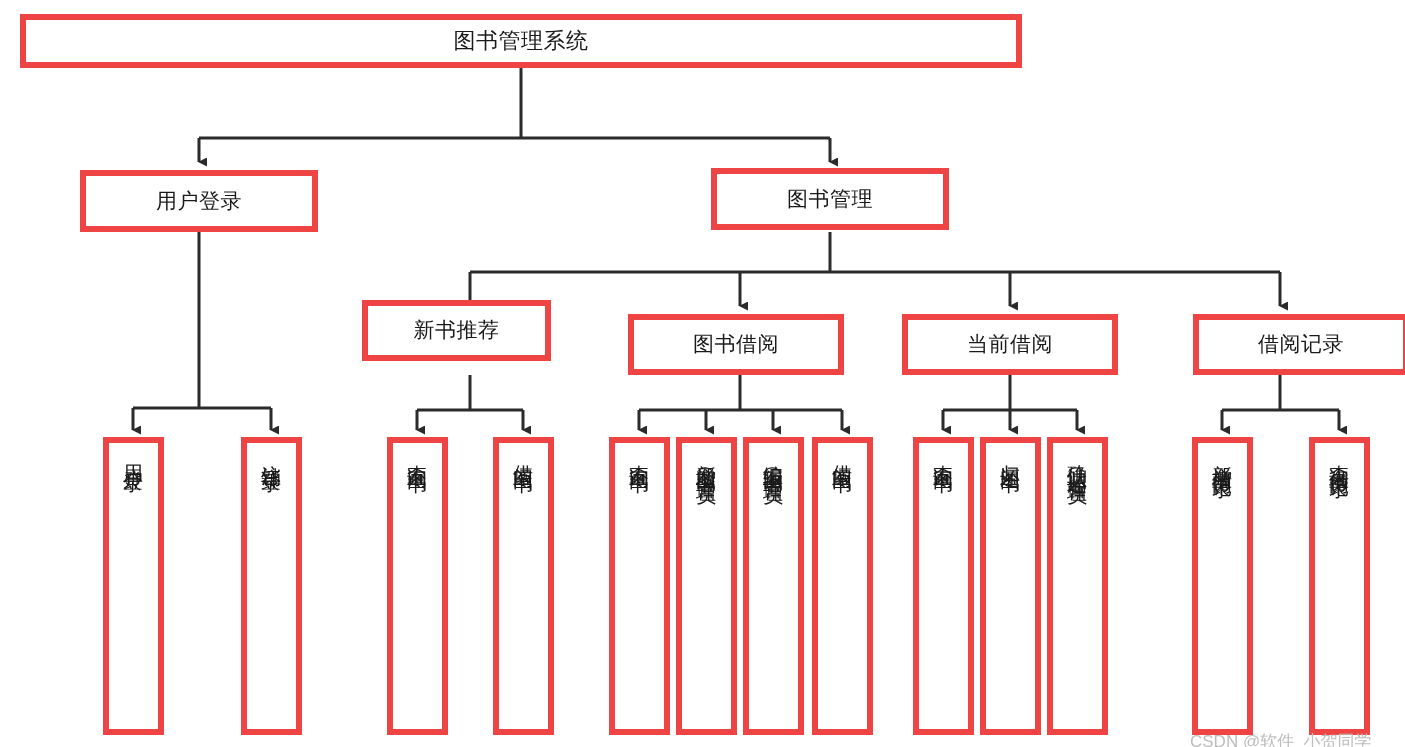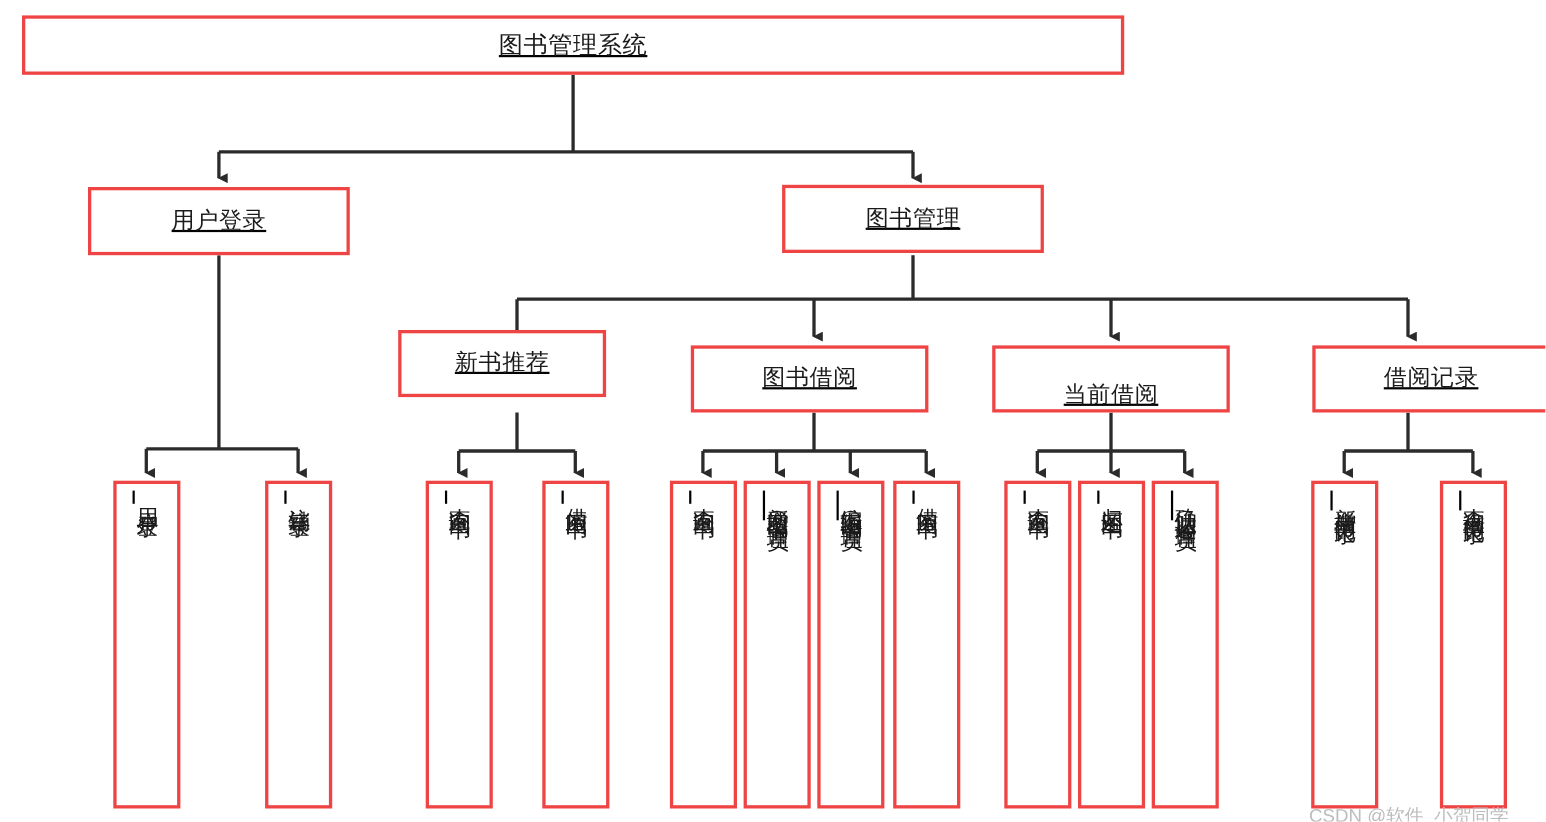--- a/index.html
+++ b/index.html
@@ -20,26 +20,25 @@
     position: absolute;
     left: 0; top: 0;
     width: 1405px;
     height: 747px;
     pointer-events: none;
   }
   .node {
     position: absolute;
     box-sizing: border-box;
     background: #ffffff;
-    border: 3px solid #ef4444;
+    border: 6px solid #ef4444;
     display: flex;
     align-items: center;
     justify-content: center;
     z-index: 2;
-    text-decoration: underline;
   }
   .node .lbl {
     color: #1a1a1a;
     line-height: 1.18;
     text-align: center;
     white-space: nowrap;
   }
   
   .node.horiz .lbl {
     font-size: 21px;
@@ -144,21 +143,21 @@
   </div>
 
   <div class="node horiz" style="left:362px; top:300px; width:189px; height:61px;">
     <span class="lbl">新书推荐</span>
   </div>
 
   <div class="node horiz" style="left:628px; top:314px; width:216px; height:61px;align-items:center;">
     <span class="lbl">图书借阅</span>
   </div>
 
-  <div class="node horiz" style="left:902px; top:314px; width:216px; height:61px;align-items:flex-end;">
+  <div class="node horiz" style="left:902px; top:314px; width:216px; height:61px;">
     <span class="lbl">当前借阅</span>
   </div>
 
   <div class="node horiz" style="left:1172px; top:314px; width:216px; height:61px;margin-left:21px;">
     <span class="lbl">借阅记录</span>
   </div>
 
   <div class="node vert" style="left:103px; top:437px; width:61px; height:298px;">
     <span class="lbl">用户登录</span>
   </div>

